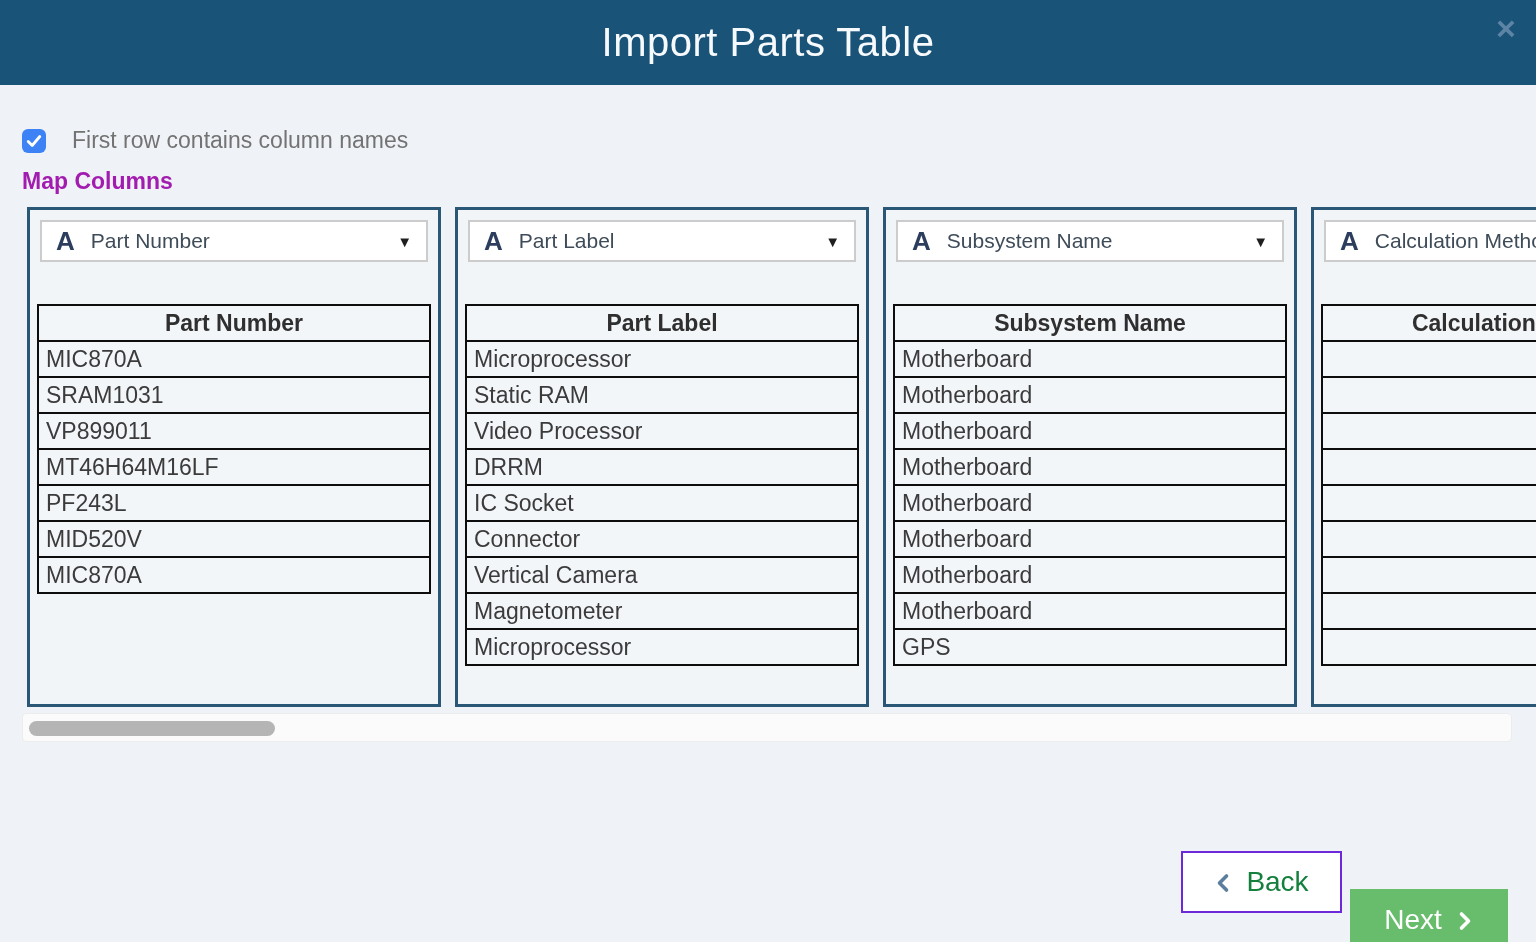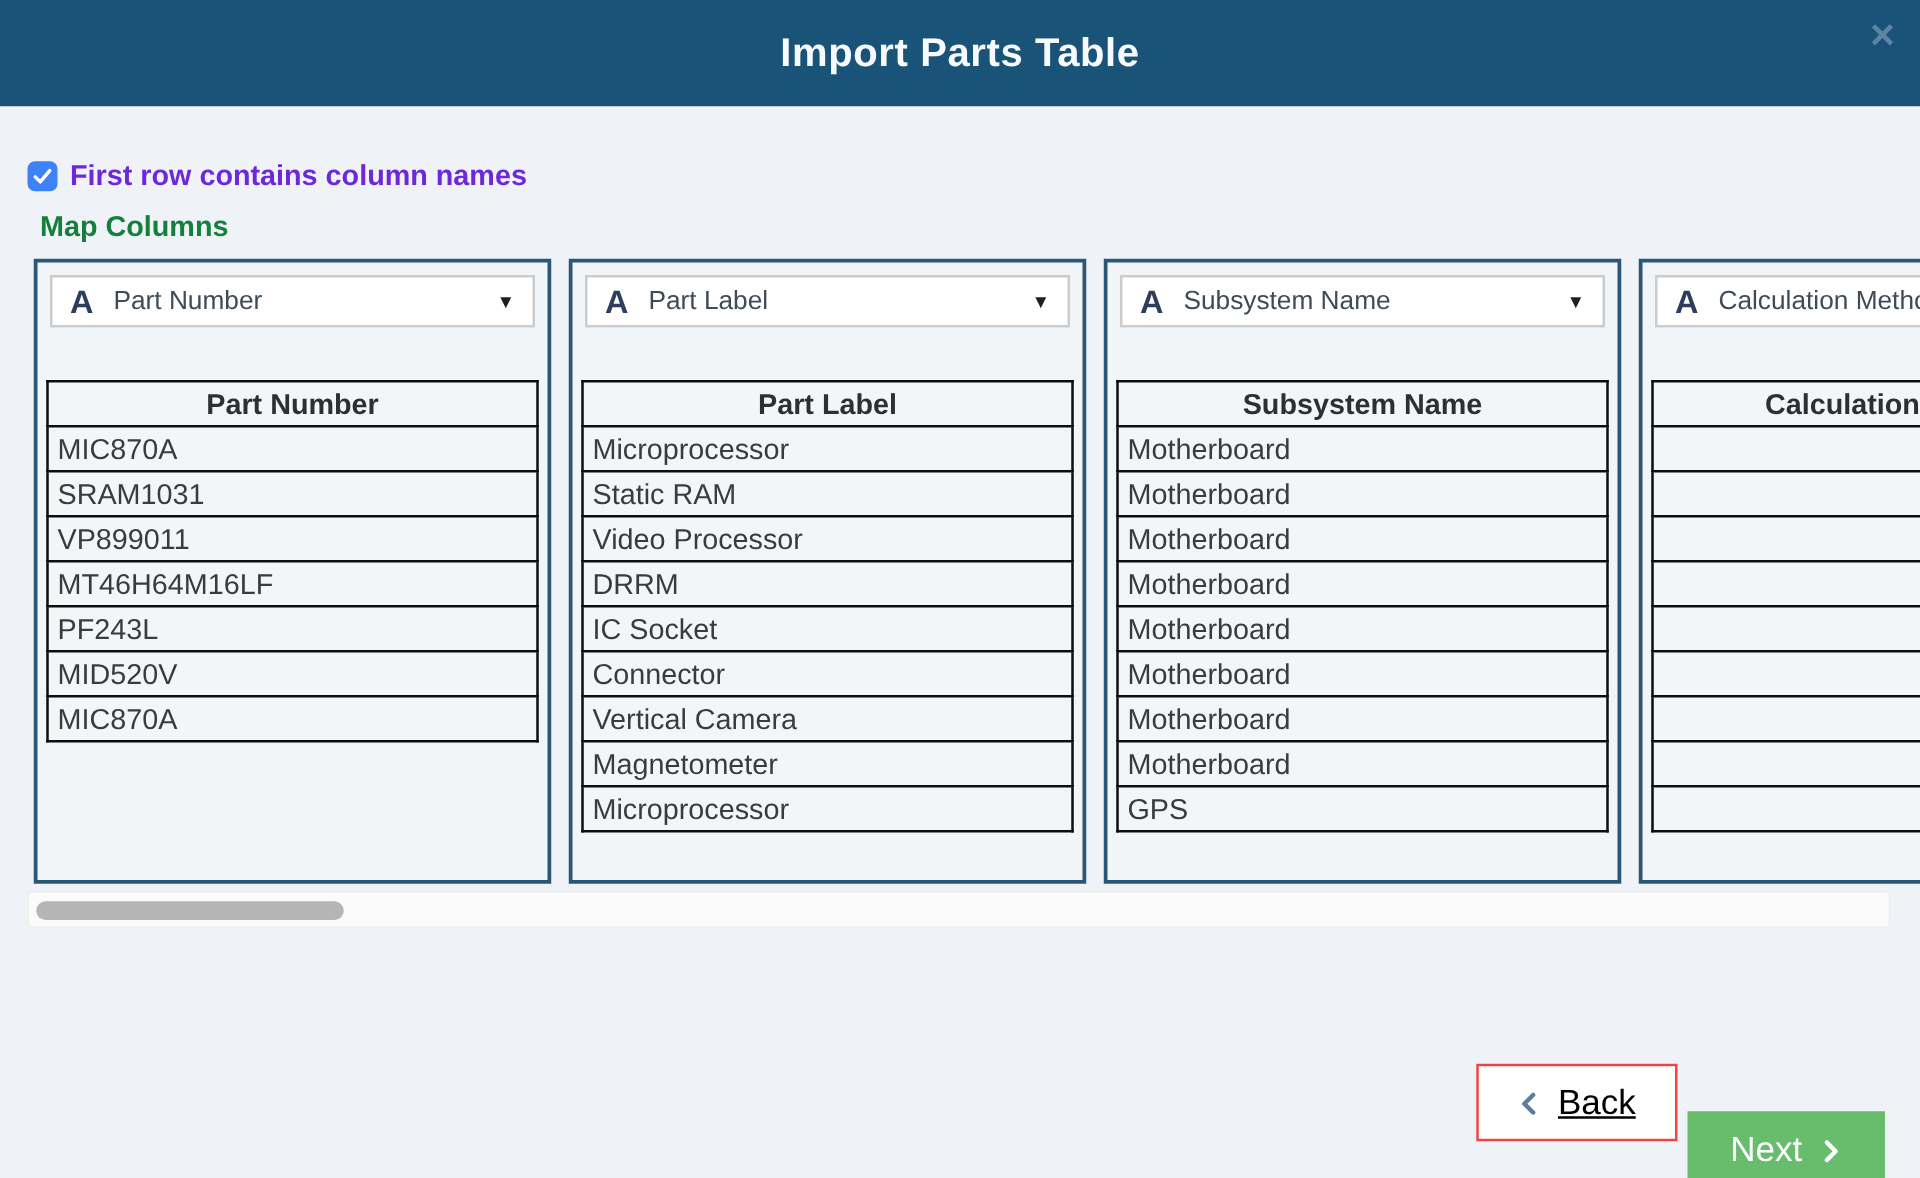--- a/index.html
+++ b/index.html
@@ -11,22 +11,22 @@
   }
   
   .dlg-header {
     position: relative;
     height: 85px;
     background: #1a5378;
     display: flex; align-items: center; justify-content: center;
   }
   .dlg-title {
     color: #f7fafc;
-    font-size: 32px;
-    font-weight: 700;
+    font-size: 40px;
+    font-weight: 400;
     letter-spacing: 0.5px;
   }
   .close-x {
     position: absolute;
     top: 10px; right: 12px;
     width: 36px; height: 36px;
     color: #5d83a5;
     font-size: 34px; font-weight: 700;
     line-height: 36px; text-align: center;
     cursor: pointer;
@@ -40,28 +40,28 @@
   }
   .checkbox {
     width: 24px; height: 24px;
     border-radius: 6px;
     background: #3d83f6;
     display: inline-flex; align-items: center; justify-content: center;
     flex: 0 0 auto;
   }
   .checkbox svg { display: block; }
   .checkbox-label {
-    margin-left: 10px;
+    margin-left: 26px;
+    font-size: 23px; font-weight: 400;
+    color: #737373;
+  }
+  .map-columns {
+    margin: 14px 0 0 22px;
     font-size: 23px; font-weight: 700;
-    color: #6d28d9;
-  }
-  .map-columns {
-    margin: 14px 0 0 32px;
-    font-size: 23px; font-weight: 700;
-    color: #15803d;
+    color: #a21caf;
   }
   
   .columns {
     display: flex;
     gap: 14px;
     margin: 12px 0 0 27px;
     width: 2000px; 
   }
   .panel {
     width: 414px; height: 500px;
@@ -145,23 +145,22 @@
     height: 62px;
     display: flex; align-items: center; justify-content: center;
     font-size: 28px;
     cursor: pointer;
     user-select: none;
   }
   .btn svg { display: block; }
   .btn-back {
     left: 1181px; top: 851px; width: 161px;
     background: #ffffff;
-    border: 2px solid #ef4444;
-    color: #000000;
-    text-decoration: underline;
+    border: 2px solid #6d28d9;
+    color: #15803d;
   }
   .btn-back .chev { margin-right: 14px; margin-top: 2px; }
   .btn-next {
     left: 1350px; top: 889px; width: 158px;
     background: #67bd6b;
     border: none;
     color: #ffffff;
   }
   .btn-next .chev { margin-left: 14px; margin-top: 2px; }
 </style>

